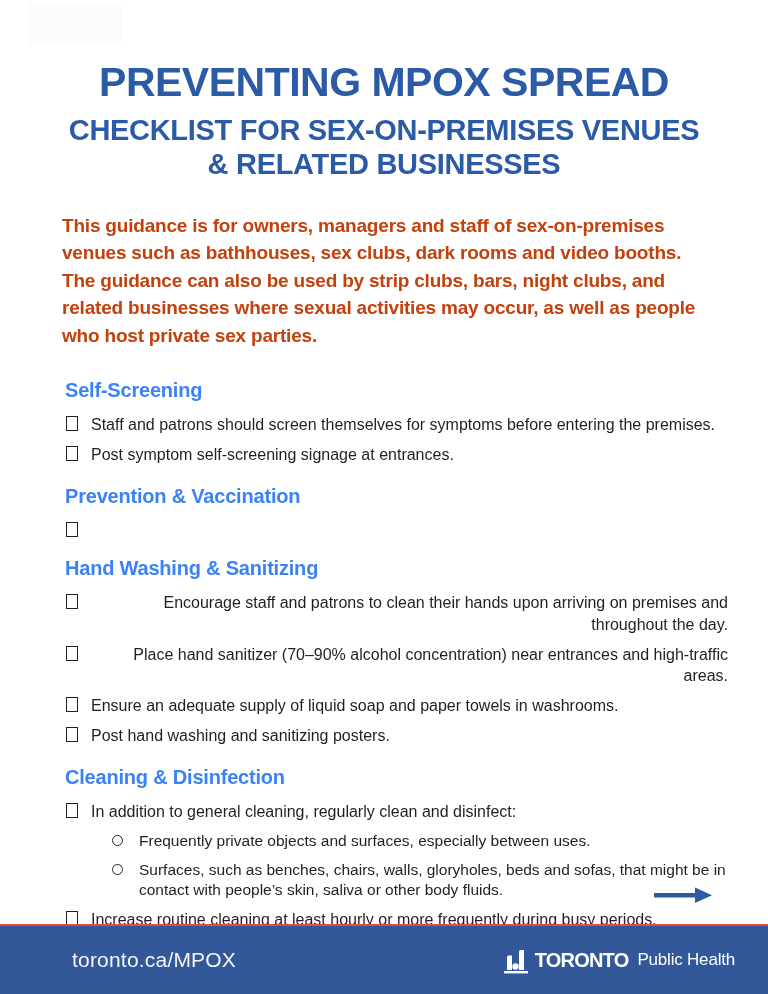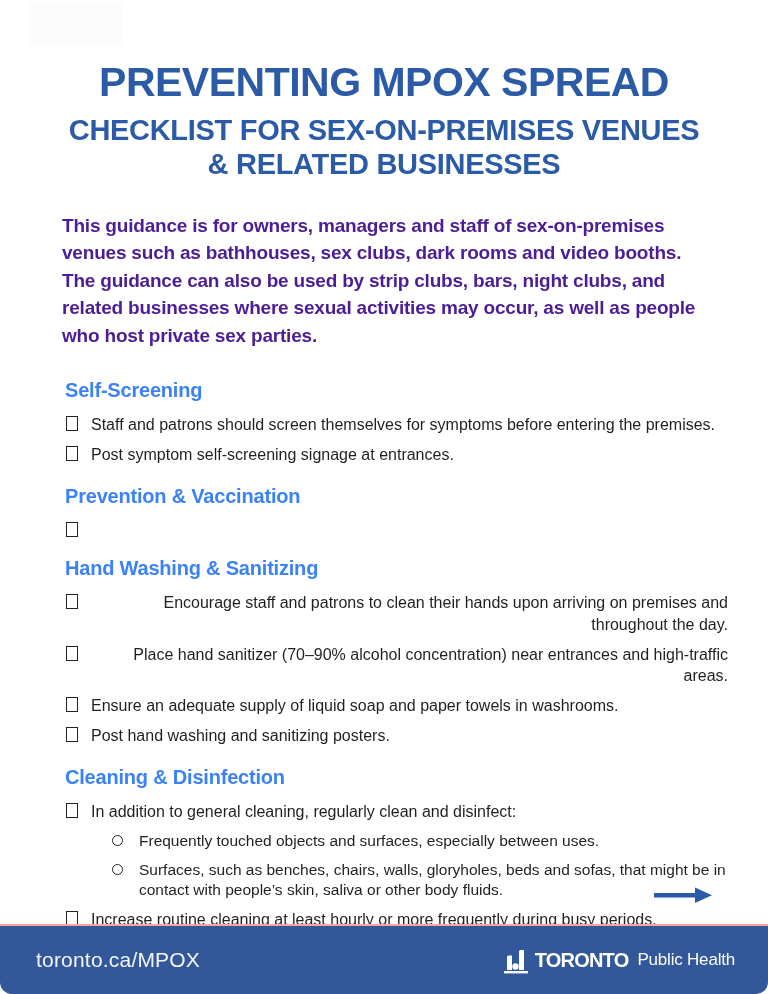--- a/index.html
+++ b/index.html
@@ -4,21 +4,20 @@
 <style>
   html,body{margin:0;padding:0;background:#fff;}
   .page{
     position:relative;
     width:768px;height:994px;
     margin:0 auto;
     background:#ffffff;
     font-family:"Liberation Sans", sans-serif;
     color:#231f20;
     overflow:hidden;
-    border-radius:12px;
   }
   .watermark{
     position:absolute;left:28px;top:2px;width:94px;height:44px;
     background:#fcfcfc;
   }
   .title{
     margin:0;
     padding-top:60px;
     text-align:center;
     font-size:41px;
@@ -36,21 +35,21 @@
     color:#2b5aa7;
     line-height:1.18;
   }
   .intro{
     margin:30px 50px 12px 62px;
     width:655px;
     font-size:19px;
     font-weight:700;
     line-height:1.45;
     letter-spacing:-0.2px;
-    color:#4c1d95;
+    color:#c2410c;
   }
   .sections{
     margin:30px 40px 0 65px;
   }
   .section-heading{
     margin:20px 0 12px 0;
     font-size:20px;
     font-weight:700;
     color:#3b82f6;
     letter-spacing:-0.2px;
@@ -91,26 +90,26 @@
   .next-arrow{
     position:absolute;
     right:56px;top:886px;
     width:58px;height:18px;
   }
   .footer{
     position:absolute;
     left:0;bottom:0;
     width:100%;height:70px;
     background:#33589a;
-    border-top:2px solid #fca5a5;
+    border-top:2px solid #ef4444;
     display:flex;
     align-items:center;
     justify-content:space-between;
     box-sizing:border-box;
-    padding:0 33px 0 36px;
+    padding:0 33px 0 72px;
     color:#ffffff;
   }
   .footer-url{
     font-size:21px;
     font-weight:400;
     letter-spacing:0.2px;
     color:#f4f6fa;
   }
   .logo{
     display:flex;
@@ -180,21 +179,21 @@
       <span class="item-text">Post hand washing and sanitizing posters.</span>
     </div>
 
     <h2 class="section-heading">Cleaning &amp; Disinfection</h2>
     <div class="item">
       <span class="checkbox"></span>
       <span class="item-text">In addition to general cleaning, regularly clean and disinfect:</span>
     </div>
     <div class="subitem">
       <span class="circle-bullet"></span>
-      <span class="sub-text">Frequently touched objects and surfaces, especially between uses.</span>
+      <span class="sub-text">Frequently private objects and surfaces, especially between uses.</span>
     </div>
     <div class="subitem">
       <span class="circle-bullet"></span>
       <span class="sub-text">Surfaces, such as benches, chairs, walls, gloryholes, beds and sofas, that might be in contact with people’s skin, saliva or other body fluids.</span>
     </div>
     <div class="item">
       <span class="checkbox"></span>
       <span class="item-text">Increase routine cleaning at least hourly or more frequently during busy periods.</span>
     </div>
     <div class="item">

